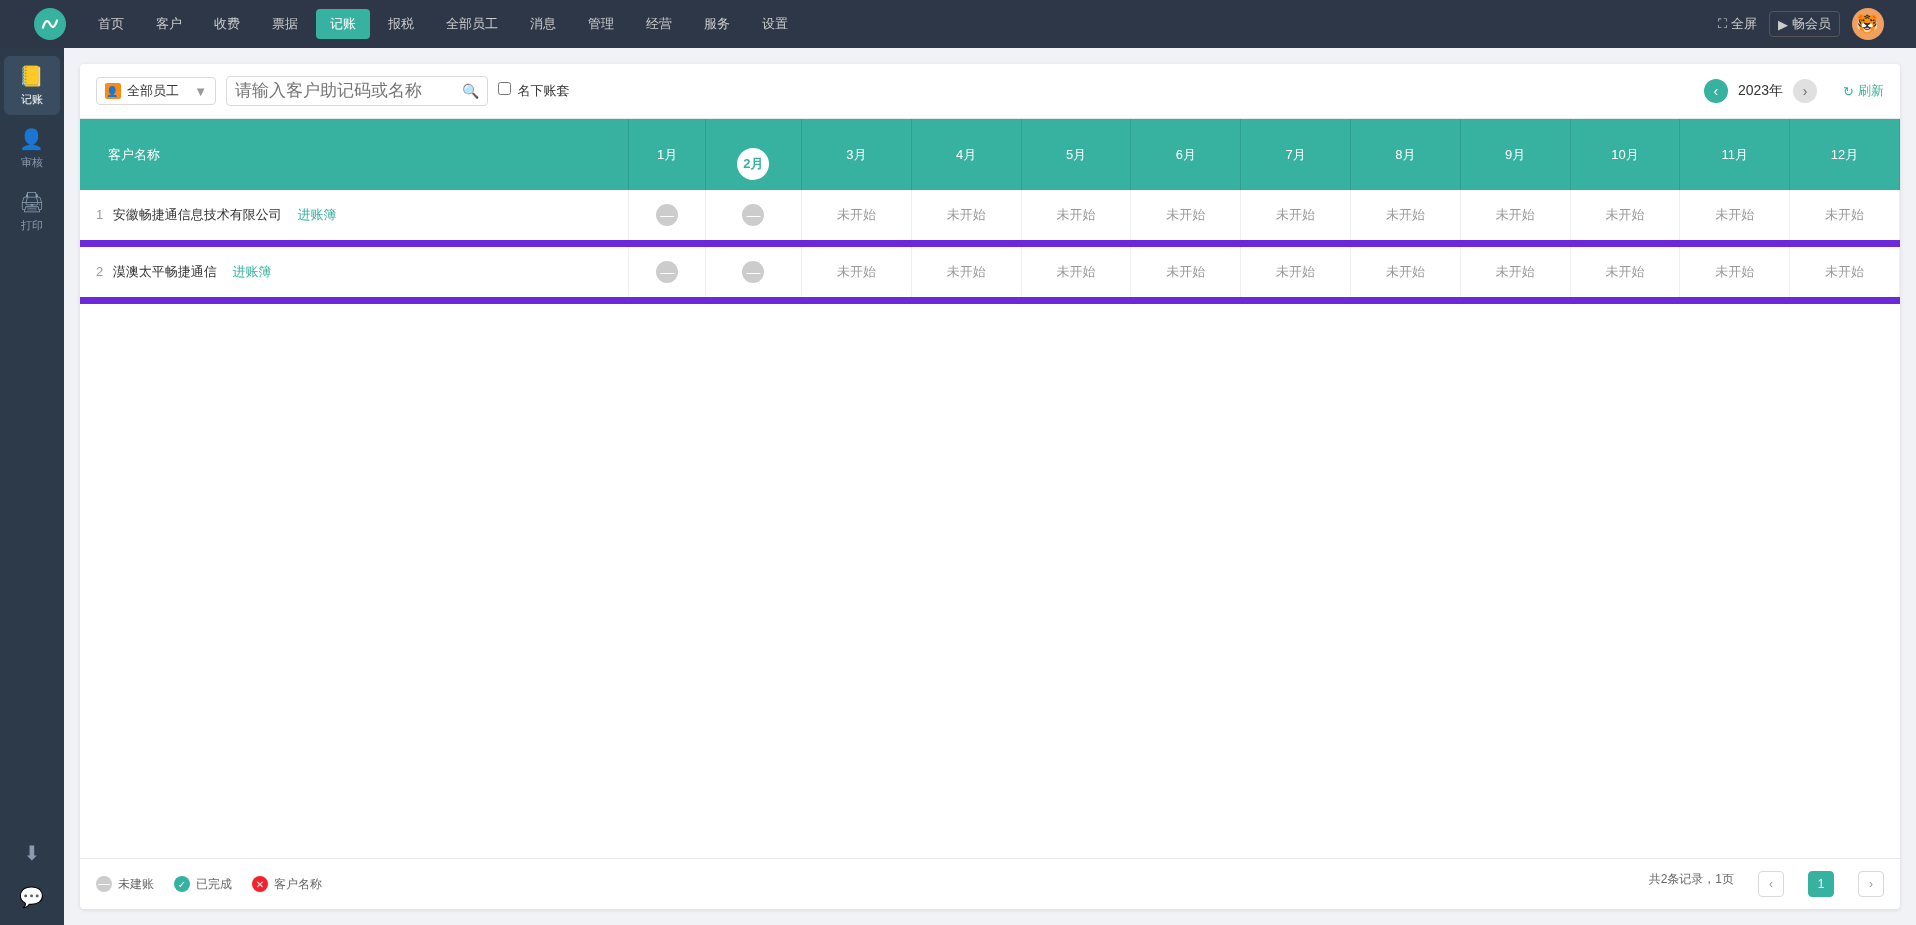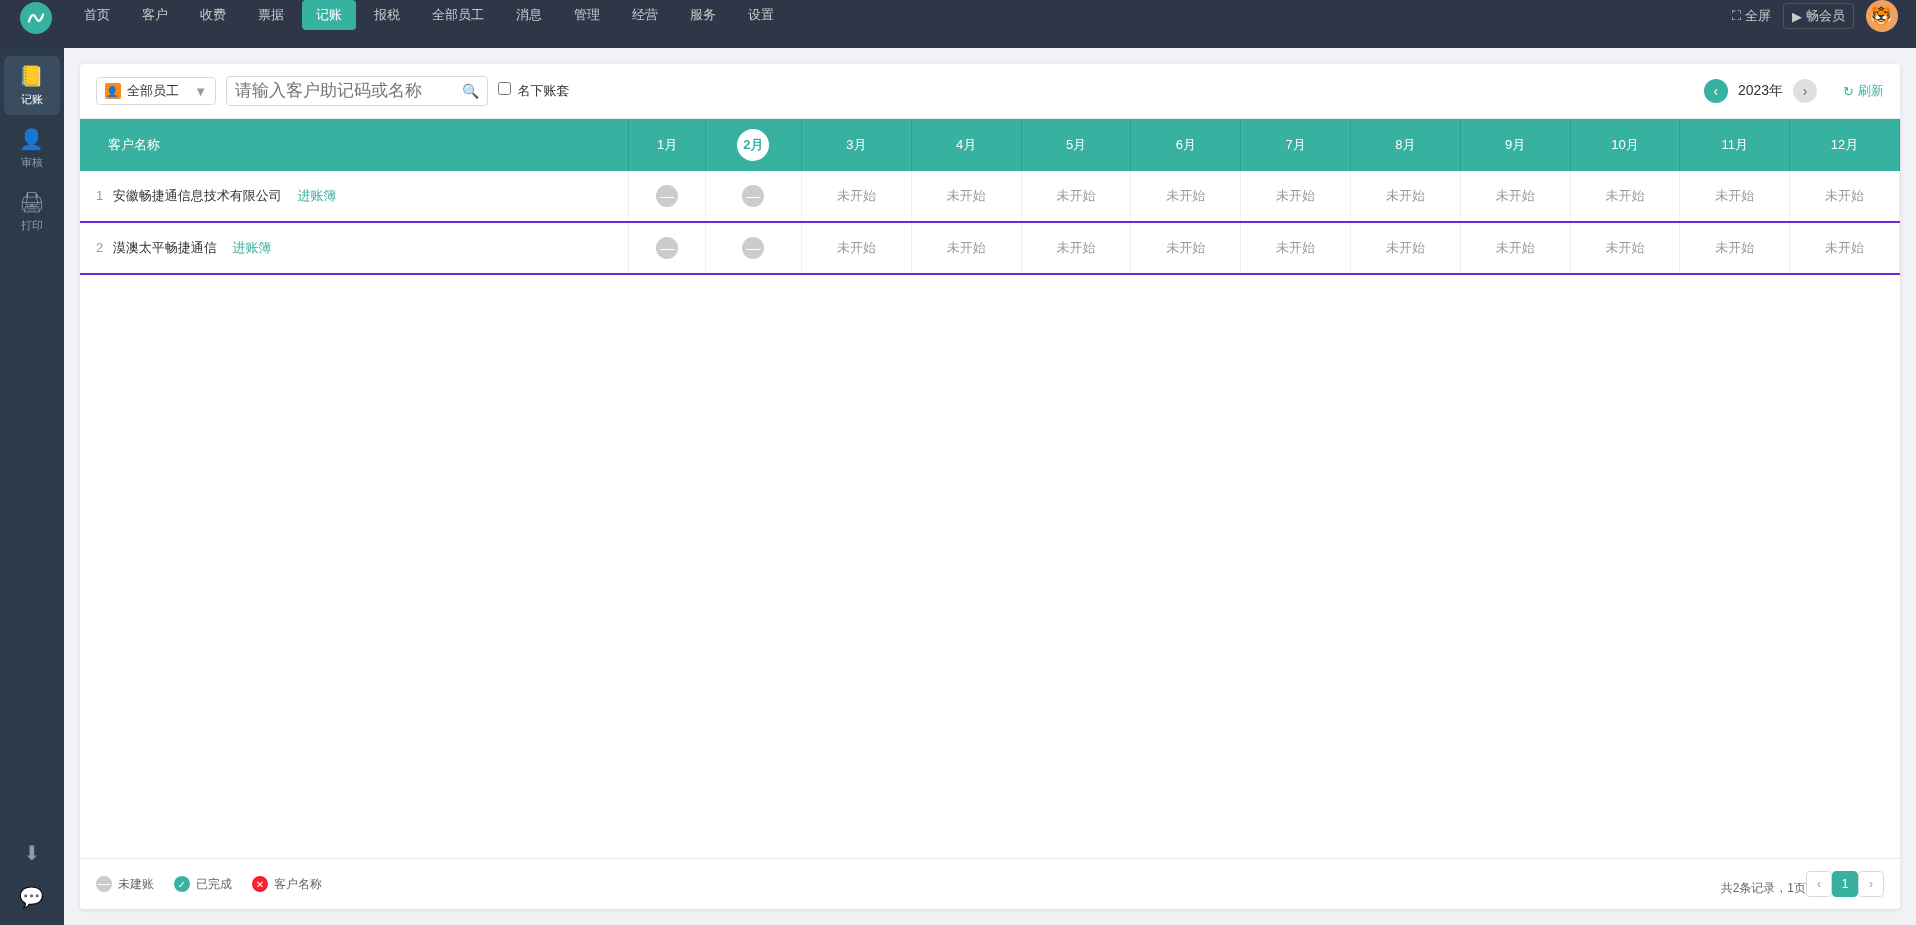--- a/index.html
+++ b/index.html
@@ -3,22 +3,22 @@
   <meta charset="utf-8">
   <style>
     * { box-sizing: border-box; margin: 0; padding: 0; }
     body { font-family: 'Microsoft YaHei', Arial, sans-serif; font-size: 13px; background: #f0f2f5; color: #333; height: 925px; overflow: hidden; display: flex; flex-direction: column; }
 
     
     .top-nav {
       background: #2d3748;
       height: 48px;
       display: flex;
-      align-items: flex-start;
-      padding: 0 18px;
+      align-items: center;
+      padding: 0 32px;
       flex-shrink: 0;
     }
     .top-nav .logo {
       width: 36px;
       height: 36px;
       margin-right: 16px;
       display: flex; align-items: center; justify-content: center;
     }
     .top-nav .logo svg { width: 32px; height: 32px; }
     .nav-items {
@@ -196,24 +196,24 @@
       padding: 10px 8px;
       text-align: center;
       font-weight: normal;
       font-size: 13px;
       border-right: 1px solid #2fa090;
       white-space: nowrap;
     }
     thead th:first-child { text-align: left; padding-left: 28px; min-width: 280px; }
     .month-circle {
       width: 32px; height: 32px; border-radius: 50%; background: #fff; color: #38b2a0;
-      display: inline-flex; align-items: center; justify-content: center; font-weight: bold;
+      display: inline-flex; align-items: center; justify-content: center; font-weight: bold; margin-top: 19px;
     }
     tbody tr {
-      border-bottom: 2px solid #6d28d9;
+      border-bottom: 7px solid #6d28d9;
     }
     tbody td {
       padding: 14px 8px;
       text-align: center;
       font-size: 13px;
       color: #333;
       border-right: 1px solid #f0f0f0;
       white-space: nowrap;
     }
     tbody td:first-child { text-align: left; padding-left: 16px; }
@@ -242,21 +242,21 @@
       width: 16px; height: 16px; border-radius: 50%;
       display: flex; align-items: center; justify-content: center;
     }
     .legend-dot.gray { background: #ccc; }
     .legend-dot.teal { background: #38b2a0; }
     .legend-dot.red { background: #f5222d; }
     .legend-dot .check { color: #fff; font-size: 10px; }
     .legend-dot .x { color: #fff; font-size: 10px; }
     .pagination {
       margin-left: auto;
-      display: flex; align-items: flex-end; gap: 0;
+      display: flex; align-items: flex-start; gap: 24px;
     }
     .pagination .total { color: #666; }
     .page-btn {
       width: 26px; height: 26px; border: 1px solid #d9d9d9; border-radius: 4px;
       display: flex; align-items: center; justify-content: center; cursor: pointer; color: #333; font-size: 12px;
     }
     .page-btn.active { background: #38b2a0; color: #fff; border-color: #38b2a0; }
     .page-nav {
       width: 26px; height: 26px; border: 1px solid #d9d9d9; border-radius: 4px;
       display: flex; align-items: center; justify-content: center; cursor: pointer; color: #999; font-size: 12px;

